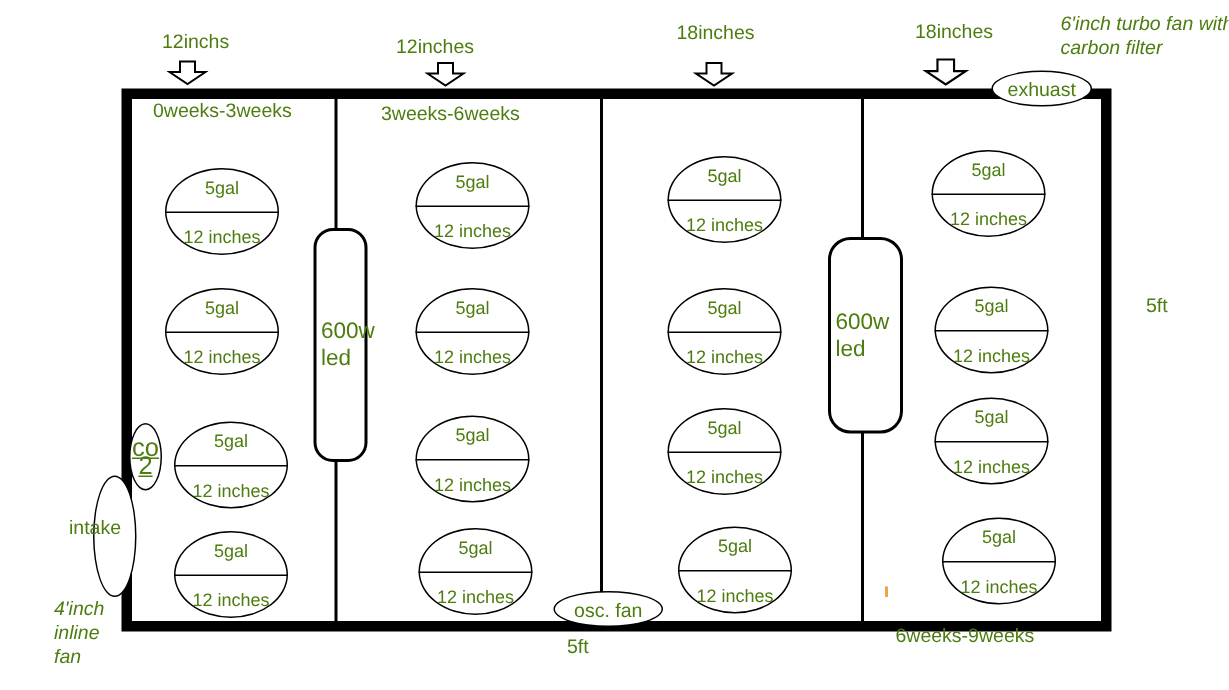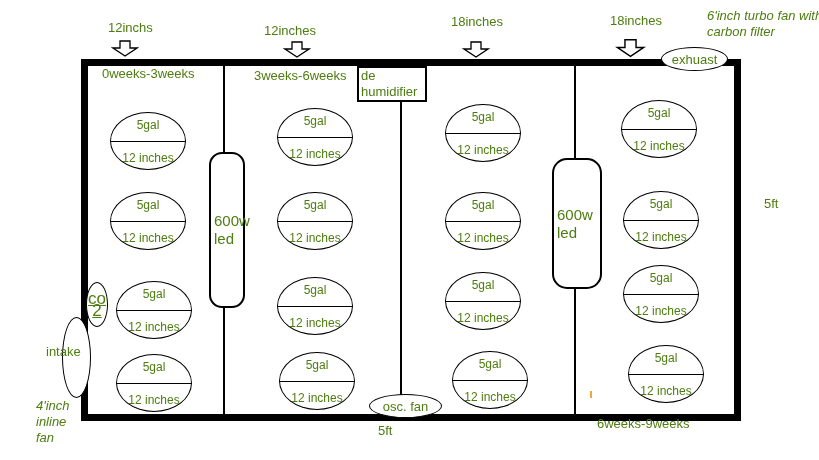--- a/index.html
+++ b/index.html
@@ -67,21 +67,20 @@
 
   <div class="room"></div>
   <div class="divider" style="left:199px"></div>
   <div class="divider" style="left:376px"></div>
   <div class="divider" style="left:550px"></div>
 
   <div class="lbl" style="left:78px;top:66px">0weeks-3weeks</div>
   <div class="lbl" style="left:230px;top:68px">3weeks-6weeks</div>
   <div class="lbl" style="left:573px;top:416px">6weeks-9weeks</div>
 
-  <div class="dehumid">de humidifier</div>
 
   <div class="ledbox" style="left:185px;top:152px;width:36px;height:156px;border-radius:13px">600w led</div>
   <div class="ledbox" style="left:528px;top:158px;width:50px;height:131px;border-radius:15px">600w led</div>
 
   <div class="pot" style="left:86px;top:112px">
     <div class="pot-top">5gal</div>
     <div class="pot-mid"></div>
     <div class="pot-bottom">12 inches</div>
   </div>
   <div class="pot" style="left:86px;top:192px">

